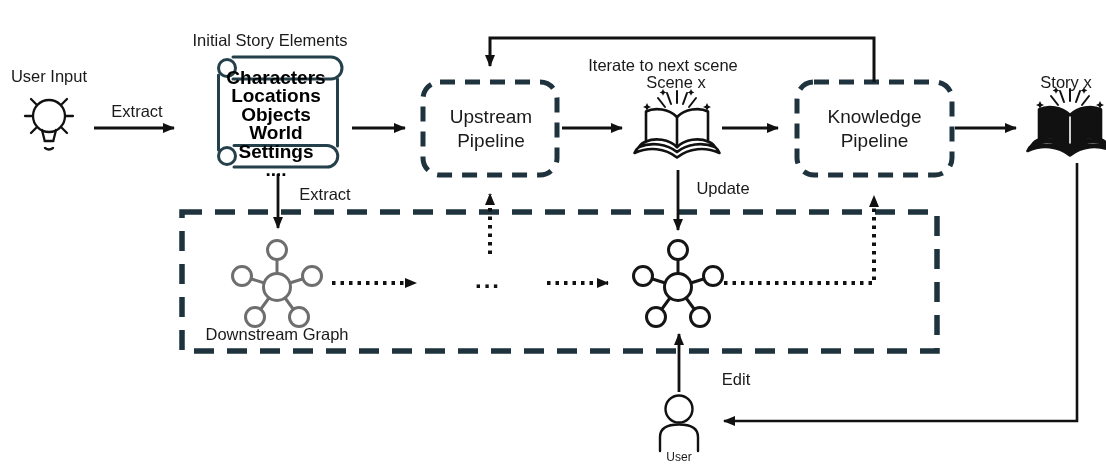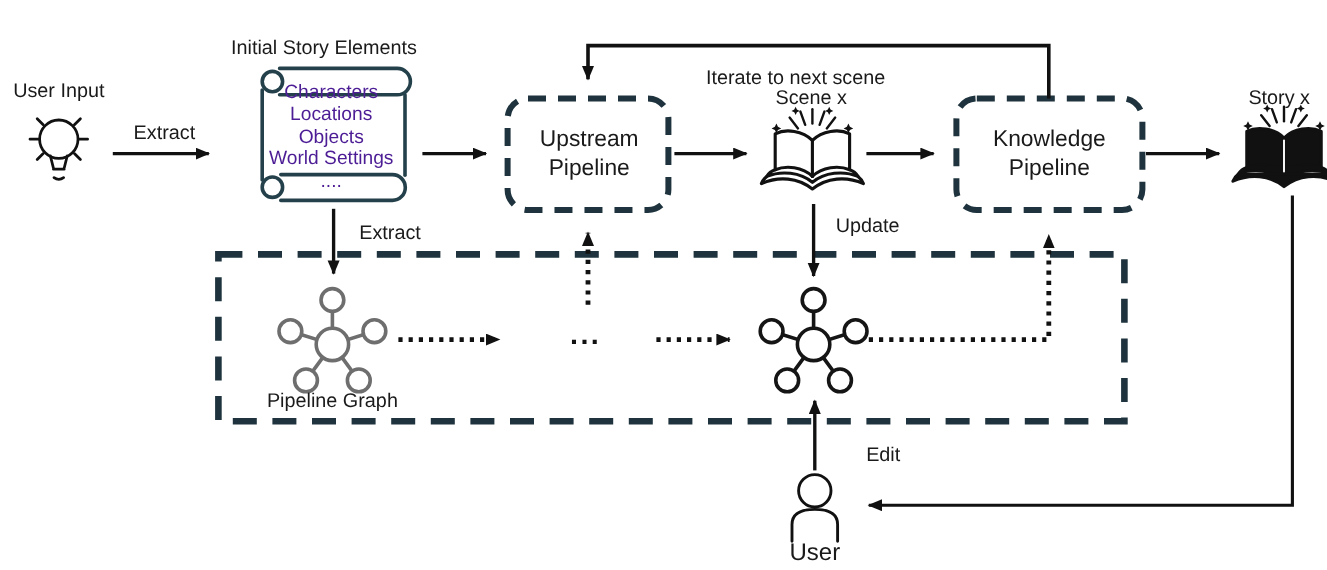--- a/index.html
+++ b/index.html
@@ -9,21 +9,21 @@
   }
   svg.layer{position:absolute;left:0;top:0;width:1106px;height:475px;}
   .lbl{position:absolute;white-space:nowrap;font-size:16.5px;color:#1a1a1a;transform:translateX(-50%);}
   .boxlabel{
     position:absolute;display:flex;align-items:center;justify-content:center;
     text-align:center;font-size:19px;line-height:1.25;color:#1a1a1a;
   }
   .boxlabel span{display:block;width:110px;}
   .scrolltext{
     position:absolute;left:211px;top:69px;width:130px;text-align:center;
-    font-size:16px;line-height:18.4px;color:#4c1d95;
+    font-size:19px;line-height:18.4px;color:#000000;font-weight:bold;
   }
   .dots{position:absolute;font-weight:800;font-size:24px;letter-spacing:2px;transform:translateX(-50%);color:#111;}
 </style>
 </head>
 <body>
 
 <div class="canvas">
 
   <svg class="layer" viewBox="0 0 1106 475">
     <defs>
@@ -163,21 +163,21 @@
   </div>
 
   <div class="lbl" style="left:1066px;top:73px;">Story x</div>
 
   <div class="lbl" style="left:663px;top:8px;margin-top:48px;">Iterate to next scene</div>
 
   <div class="lbl" style="left:325px;top:185px;">Extract</div>
 
   <div class="lbl" style="left:723px;top:179px;">Update</div>
 
-  <div class="lbl" style="left:277px;top:325px;">Pipeline Graph</div>
+  <div class="lbl" style="left:277px;top:325px;">Downstream Graph</div>
 
   <div class="dots" style="left:488px;top:266px;">...</div>
 
   <div class="lbl" style="left:736px;top:370px;">Edit</div>
 
-  <div class="lbl" style="left:679px;top:450px;font-size:20px;">User</div>
+  <div class="lbl" style="left:679px;top:450px;font-size:12px;">User</div>
 
 </div>
 
 </body></html>

